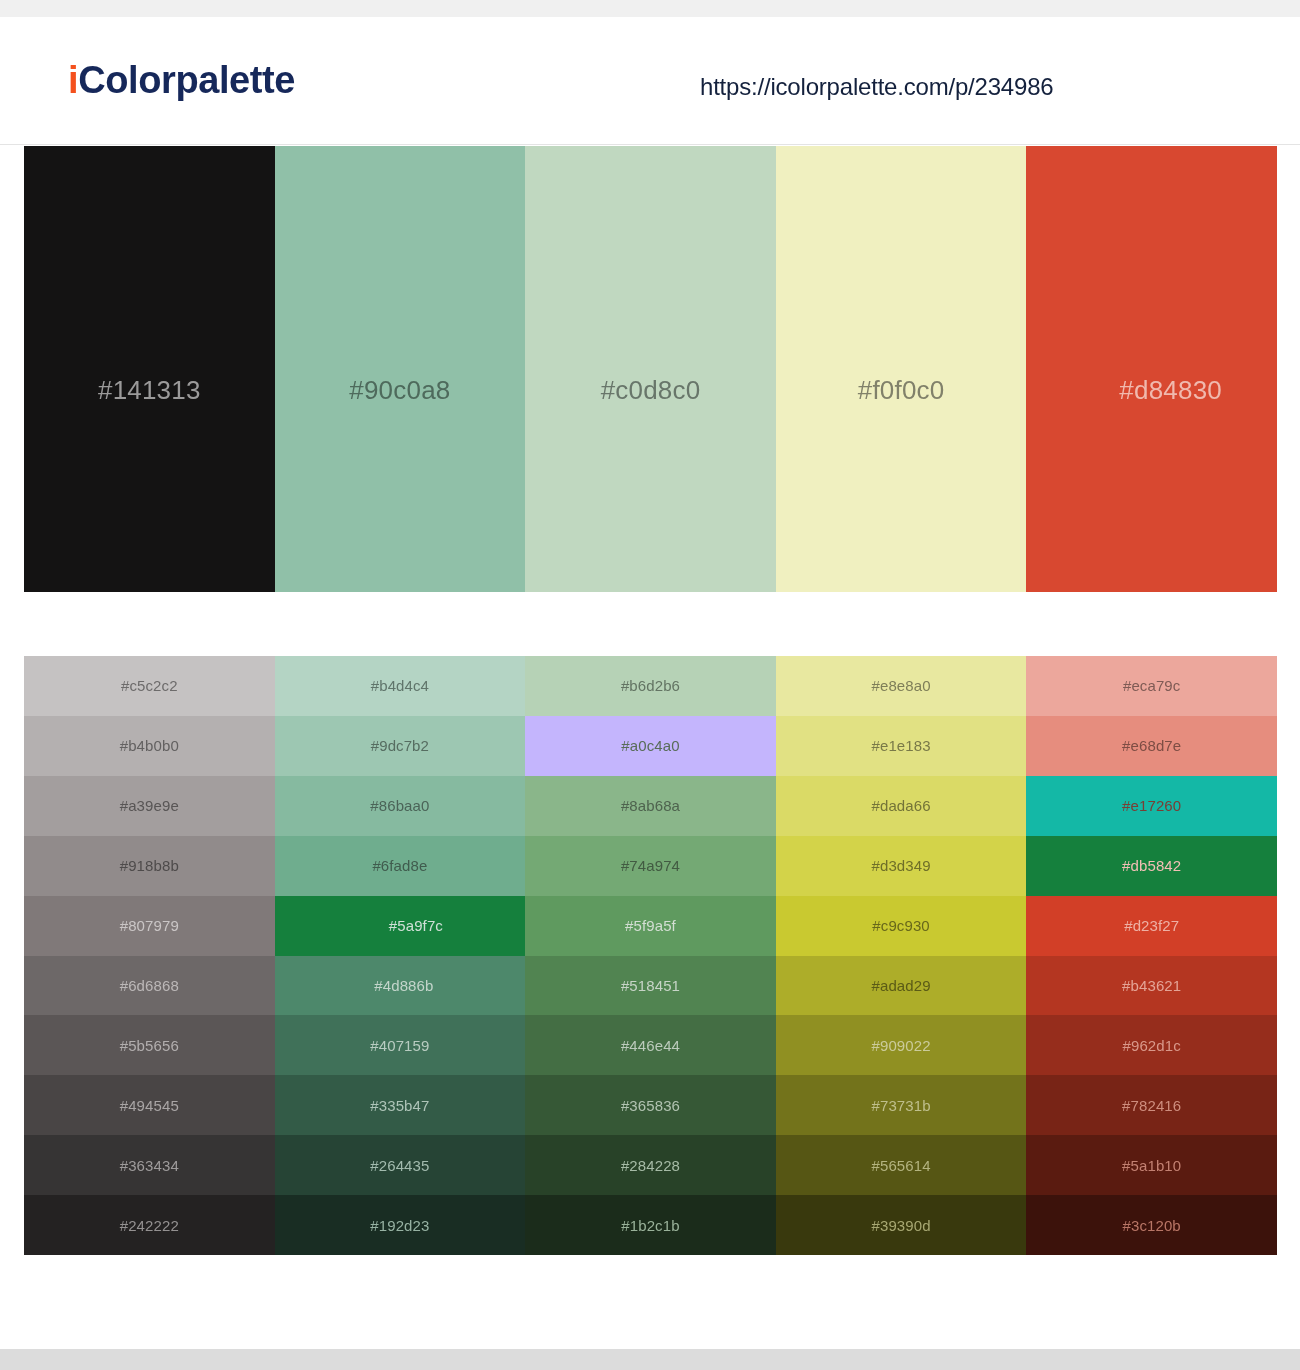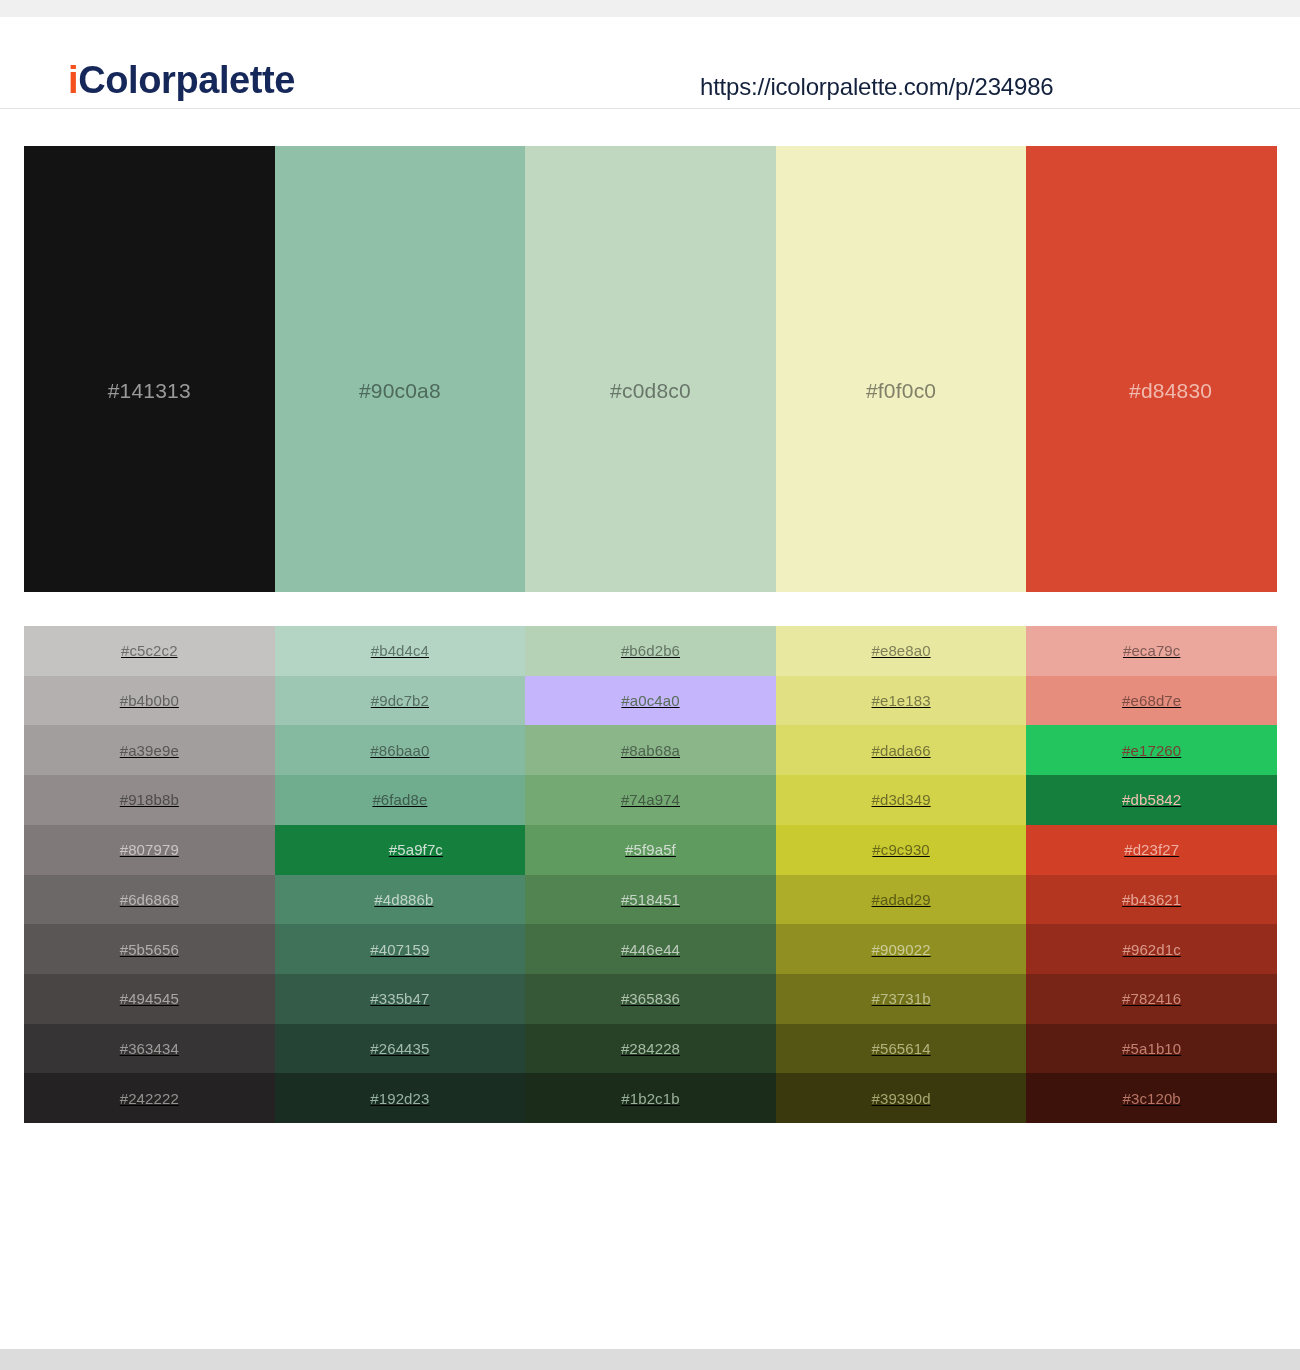--- a/index.html
+++ b/index.html
@@ -20,21 +20,21 @@
   .top-band {
     position: absolute;
     left: 0; top: 0;
     width: 1300px; height: 17px;
     background: #f0f0f0;
   }
   
   .header {
     position: absolute;
     left: 0; top: 17px;
-    width: 1300px; height: 92px;
+    width: 1300px; height: 128px;
     background: #ffffff;
     border-bottom: 1px solid #e4e4e4;
   }
   .logo {
     position: absolute;
     left: 68px; top: 44px;
     font-size: 38px;
     font-weight: bold;
     letter-spacing: -0.4px;
     line-height: 1;
@@ -58,32 +58,31 @@
     display: flex;
   }
   .swatch {
     flex: 1 1 0;
     position: relative;
     display: flex;
     align-items: center;
     justify-content: center;
   }
   .swatch .hex {
-    font-size: 21px;
+    font-size: 26px;
     letter-spacing: 0.2px;
     line-height: 1;
     margin-top: 42px;
   }
   
   .shade-grid {
     position: absolute;
-    left: 24px; top: 626px;
-    width: 1253px; height: 497px;
-    display: flex;
-    text-decoration: underline;
+    left: 24px; top: 656px;
+    width: 1253px; height: 599px;
+    display: flex;
   }
   .shade-col {
     flex: 1 1 0;
     display: flex;
     flex-direction: column;
   }
   .shade-cell {
     flex: 1 1 0;
     display: flex;
     align-items: center;
@@ -177,21 +176,21 @@
         <div class="shade-cell" style="background: rgb(201, 201, 48); color: rgb(104, 104, 26);">#c9c930</div>
         <div class="shade-cell" style="background: rgb(173, 173, 41); color: rgb(91, 91, 22);">#adad29</div>
         <div class="shade-cell" style="background: rgb(144, 144, 34); color: rgb(203, 203, 154);">#909022</div>
         <div class="shade-cell" style="background: rgb(115, 115, 27); color: rgb(191, 191, 140);">#73731b</div>
         <div class="shade-cell" style="background: rgb(86, 86, 20); color: rgb(179, 179, 127);">#565614</div>
         <div class="shade-cell" style="background: rgb(57, 57, 13); color: rgb(167, 167, 114);">#39390d</div>
       </div>
       <div class="shade-col">
         <div class="shade-cell" style="background: rgb(236, 167, 156); color: rgb(127, 91, 85);">#eca79c</div>
         <div class="shade-cell" style="background: rgb(230, 141, 126); color: rgb(125, 77, 68);">#e68d7e</div>
-        <div class="shade-cell" style="background: #22c55e; color: rgb(122, 62, 52);">#e17260</div>
+        <div class="shade-cell" style="background: #14b8a6; color: rgb(122, 62, 52);">#e17260</div>
         <div class="shade-cell" style="background: #15803d; color: rgb(242, 191, 181);">#db5842</div>
         <div class="shade-cell" style="background: rgb(210, 63, 39); color: rgb(238, 176, 164);">#d23f27</div>
         <div class="shade-cell" style="background: rgb(180, 54, 33); color: rgb(228, 164, 150);">#b43621</div>
         <div class="shade-cell" style="background: rgb(150, 45, 28); color: rgb(217, 152, 138);">#962d1c</div>
         <div class="shade-cell" style="background: rgb(120, 36, 22); color: rgb(206, 141, 126);">#782416</div>
         <div class="shade-cell" style="background: rgb(90, 27, 16); color: rgb(195, 129, 114);">#5a1b10</div>
         <div class="shade-cell" style="background: rgb(60, 18, 11); color: rgb(184, 118, 102);">#3c120b</div>
       </div>
     </div>
 

